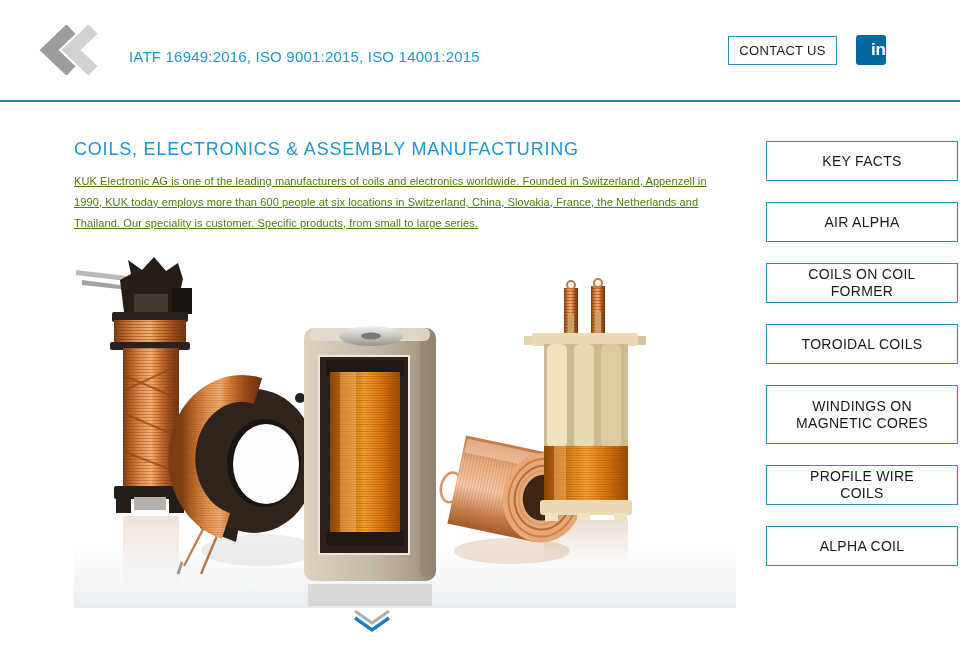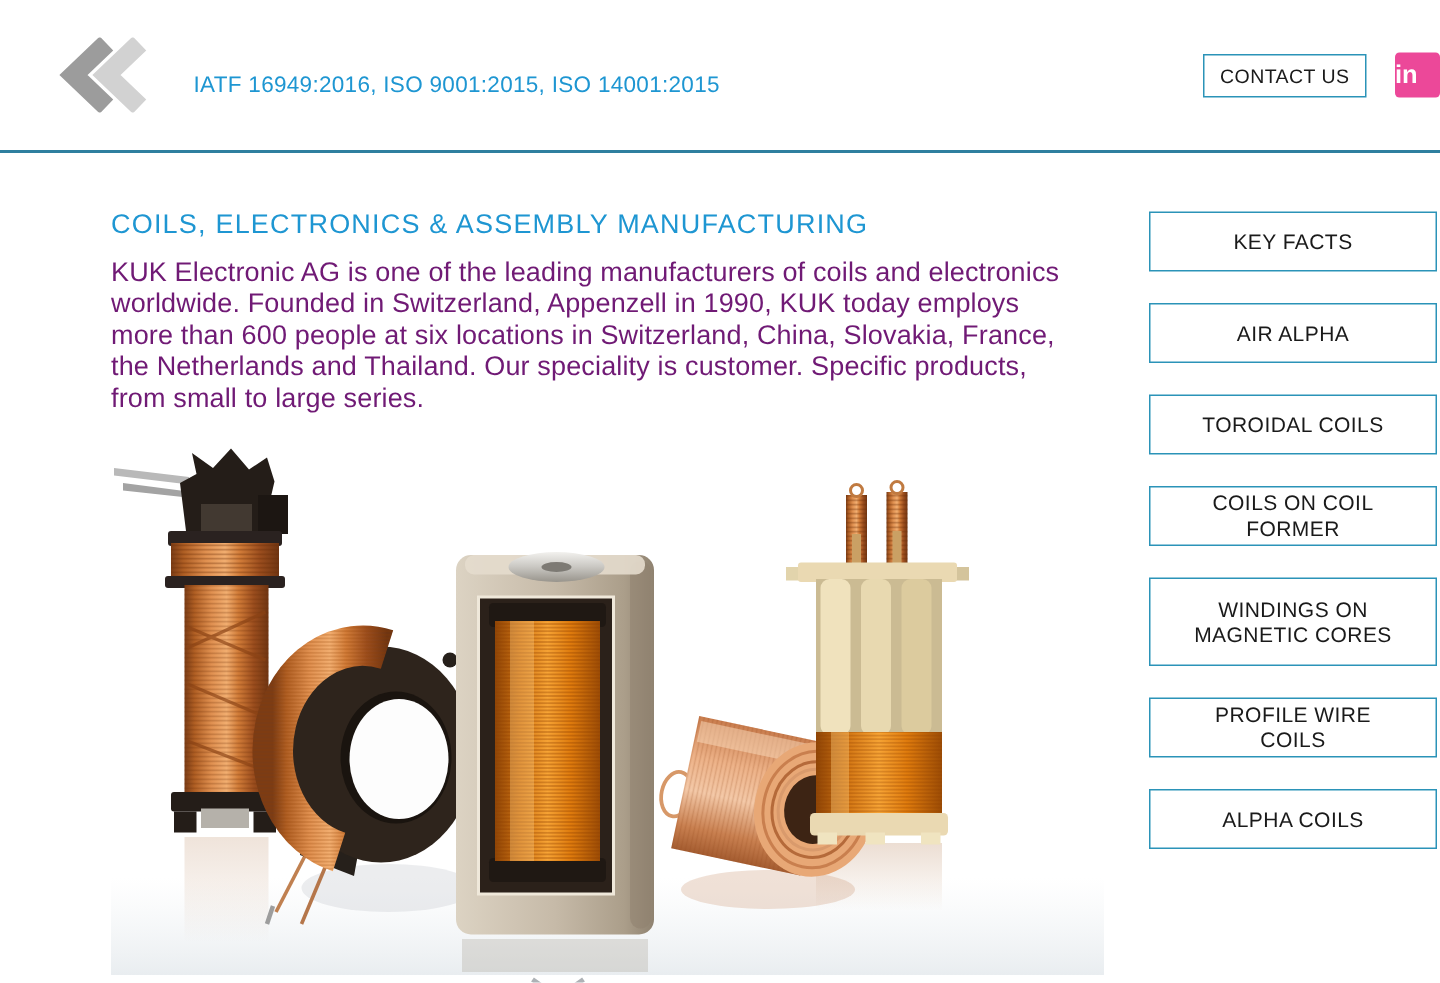--- a/index.html
+++ b/index.html
@@ -17,41 +17,41 @@
   .logo-text {
     font-size:54px; font-weight:bold; color:#1E96D2;
     letter-spacing:-3px; line-height:1;
   }
   .logo-chevrons { margin-left:1px; display:block; }
   .cert {
     color:#1E96D2; font-size:15px; margin-left:28px; letter-spacing:0.2px;
     white-space:nowrap;
     margin-top:12px;
   }
-  .header-right { margin-left:auto; display:flex; align-items:center; gap:19px; }
+  .header-right { margin-left:auto; display:flex; align-items:center; gap:19px; padding-right:74px; }
   .contact-btn {
     width:109px; height:29px; background:#fff; border:1px solid #2B93B8;
     font-family:inherit; font-size:13px; color:#1a1a1a; letter-spacing:0.3px;
     cursor:pointer; line-height:1;
   }
   .linkedin {
-    width:30px; height:30px; border-radius:3px; background:#ec4899;
+    width:30px; height:30px; border-radius:3px; background:#0369a1;
     color:#fff; font-weight:bold; font-size:17px; text-decoration:none;
-    display:flex; align-items:center; justify-content:flex-start; cursor:pointer;
+    display:flex; align-items:center; justify-content:flex-end; cursor:pointer;
   }
   
   .content { display:flex; padding-left:38px; }
   .left-col { width:662px; flex:0 0 662px;margin-left:36px; }
   .page-title {
     margin:38px 0 0 0; font-size:18px; font-weight:400;
     color:#1E96D2; letter-spacing:0.8px; line-height:1.1; white-space:nowrap;
   }
   .intro {
     margin:11px 0 0 0; max-width:648px;
-    font-size:18px; line-height:21px; color:#701a75; letter-spacing:0.1px;
+    font-size:11px; line-height:21px; color:#4d7c0f; letter-spacing:0.1px;text-decoration:underline;
   }
   .photo { display:block; margin-top:14px; }
   .scroll-wrap { margin-left:276px; height:27px; }
   .scroll-wrap svg { display:block; cursor:pointer; }
   
   .sidebar { width:192px; flex:0 0 192px; margin-left:30px; padding-top:39px; }
   .side-btn {
     display:flex; align-items:center; justify-content:center; text-align:center;
     width:192px; height:40px; margin-bottom:21px; padding:16px 20px;
     background:#fff; border:1px solid #2B93B8;
@@ -245,19 +245,19 @@
       <svg width="44" height="27" viewBox="0 0 44 27">
         <polyline points="5,3 22,15 39,3" fill="none" stroke="#AEB2B6" stroke-width="3.2"></polyline>
         <polyline points="5,10 22,22 39,10" fill="none" stroke="#1B7EC2" stroke-width="3.4"></polyline>
       </svg>
     </div>
   </div>
 
   <aside class="sidebar">
     <button class="side-btn">KEY FACTS</button>
     <button class="side-btn">AIR ALPHA</button>
+    <button class="side-btn">COILS ON COIL FORMER</button>
     <button class="side-btn">TOROIDAL COILS</button>
-    <button class="side-btn">COILS ON COIL FORMER</button>
     <button class="side-btn tall">WINDINGS ON MAGNETIC CORES</button>
     <button class="side-btn">PROFILE WIRE COILS</button>
-    <button class="side-btn">ALPHA COILS</button>
+    <button class="side-btn">ALPHA COIL</button>
   </aside>
 </div>
 
 </body></html>

